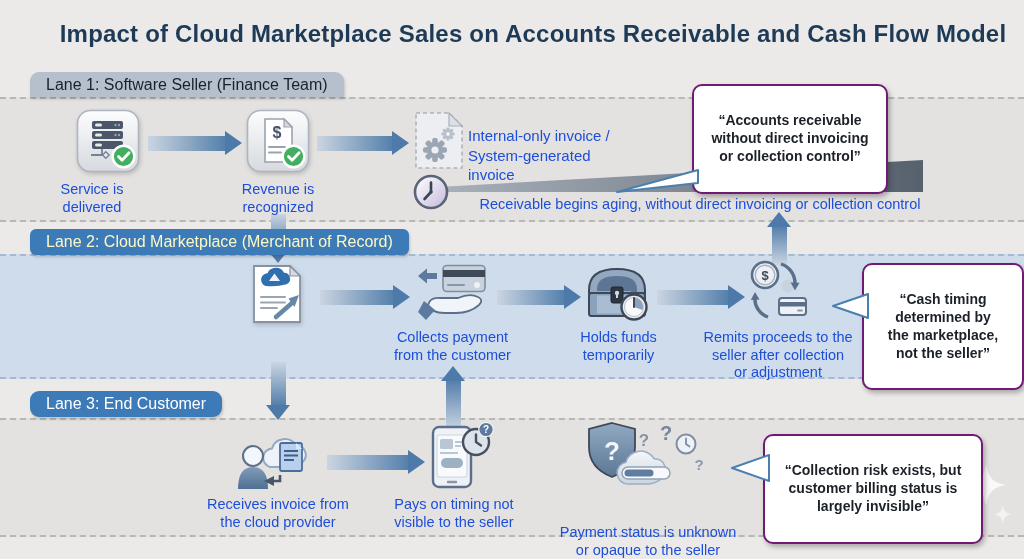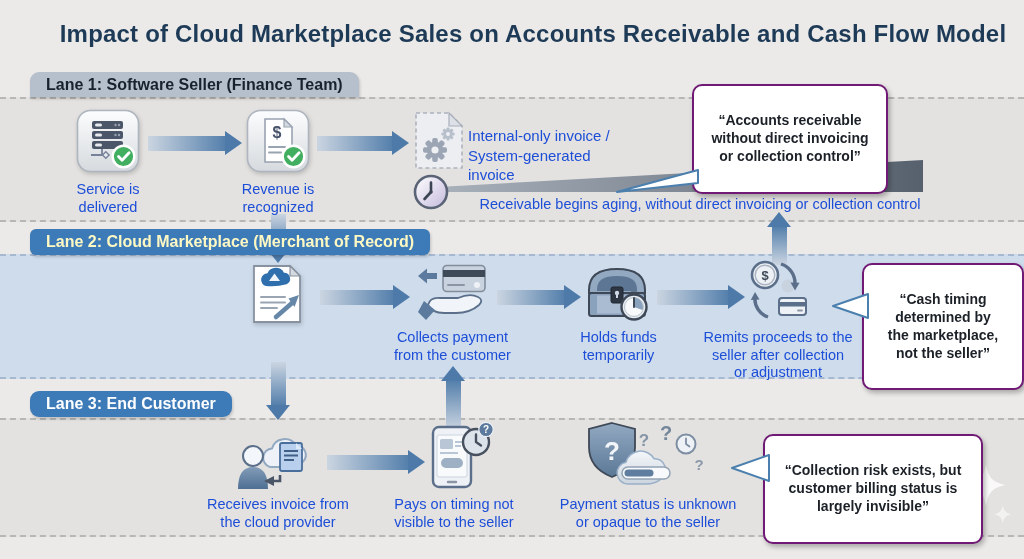--- a/index.html
+++ b/index.html
@@ -8,21 +8,21 @@
 
   
   .lane{position:absolute;left:0;width:1024px;box-sizing:border-box;z-index:0;}
   #lane1-band{top:97px;height:125px;background:#e3e2e0;border-top:2px dashed #b7b7b5;border-bottom:2px dashed #b7b7b5;}
   #lane2-band{top:254px;height:125px;background:#cedcec;border-top:2px dashed #a6b9d1;border-bottom:2px dashed #a6b9d1;}
   #lane3-band{top:418px;height:119px;background:#e3e2e0;border-top:2px dashed #b7b7b5;border-bottom:2px dashed #b7b7b5;}
 
   
   #title{position:absolute;top:20px;left:0;width:1024px;text-align:center;
          font-size:24px;font-weight:bold;color:#1d3a57;letter-spacing:.2px;z-index:4;padding-left:21px;}
-  .badge{position:absolute;height:26px;line-height:26px;padding:0 16px;font-size:16px;font-weight:bold;
+  .badge{position:absolute;height:26px;line-height:26px;padding:0 16px;font-size:16px;font-weight:normal;
          white-space:nowrap;z-index:5;box-shadow:1px 2px 3px rgba(0,0,0,.18);}
   #badge1{left:30px;top:72px;background:#b6c0cd;color:#17222e;border-radius:9px 9px 0 0;height:25px;line-height:25px;}
   #badge2{left:30px;top:229px;background:#3d7ab8;color:#fef9c3;border-radius:6px;}
   #badge3{left:30px;top:391px;background:#3d7ab8;color:#ffffff;border-radius:9px;}
 
   
   .nlabel{position:absolute;font-size:14.5px;line-height:1.22;color:#1d4ed8;text-align:center;
           white-space:pre-line;z-index:3;}
   .nlabel.left{text-align:left;}
 
@@ -81,21 +81,21 @@
           <circle cx="43" cy="16" r="1.2" fill="#98a2b2"></circle>
         <circle cx="39.5" cy="26" r="1.2" fill="#98a2b2"></circle>
           <circle cx="43" cy="26" r="1.2" fill="#98a2b2"></circle>
         <path d="M26,40 V46 H15" stroke="#77829a" stroke-width="1.8" fill="none"></path>
         <rect x="27.5" y="43.8" width="4.6" height="4.6" transform="rotate(45 29.8 46.1)" fill="#e7eaee" stroke="#77829a" stroke-width="1.4"></rect>
       </g>
       <circle cx="47.5" cy="47.5" r="10.8" fill="#41ae60" stroke="#ffffff" stroke-width="2.4"></circle>
       <path d="M42.5,47.5 l3.6,3.8 l7,-7.6" stroke="#ffffff" stroke-width="2.8" fill="none" stroke-linecap="round" stroke-linejoin="round"></path>
     </svg>
   </div>
-  <div class="nlabel" style="left:48px;top:181px;width:120px">Service is
+  <div class="nlabel" style="left:32px;top:181px;width:120px">Service is
 delivered</div>
 
   <div class="arr-h" style="left:148px;top:131px;width:94px">
       <span class="shaft"></span>
       <span class="head"></span>
     </div>
 
   <div class="icon tile-shadow" style="left:246px;top:109px">
     <svg width="64" height="64" viewBox="0 0 64 64">
       <defs>
@@ -347,21 +347,21 @@
       <text x="117" y="50" font-size="15" font-weight="bold" fill="#8b99ab" text-anchor="middle" font-family="Liberation Sans,sans-serif">?</text>
       <circle cx="104" cy="24" r="9.5" fill="#eef2f7" stroke="#7d8ea3" stroke-width="2"></circle>
       <path d="M104,24 V18.5 M104,24 L107.5,26.5" stroke="#7d8ea3" stroke-width="1.8" stroke-linecap="round"></path>
       <path d="M30,3 L53,9 V27 Q53,48 30,57 Q7,48 7,27 V9 Z" fill="url(#sg)" stroke="#3e4857" stroke-width="1.8"></path>
       <text x="30" y="40" font-size="26" font-weight="bold" fill="#f2f5f9" text-anchor="middle" font-family="Liberation Sans,sans-serif">?</text>
       <path d="M46,64 a11,11 0 0 1 -2,-21.8 a15,14 0 0 1 28,-3.5 a11,11 0 0 1 8,19 q-5,6.3 -17,6.3 z" fill="url(#cg2)" stroke="#9ab0c8" stroke-width="1.5"></path>
       <rect x="40" y="47" width="48" height="12" rx="6" fill="#f7f9fc" stroke="#93a3b5" stroke-width="1.5"></rect>
       <rect x="42.5" y="49.5" width="29" height="7" rx="3.5" fill="#5f7d9e"></rect>
     </svg>
   </div>
-  <div class="nlabel" style="left:548px;top:496px;width:200px">Payment status is unknown
+  <div class="nlabel" style="left:548px;top:524px;width:200px">Payment status is unknown
 or opaque to the seller</div>
 
   <div class="callout" style="left:763px;top:434px;width:196px">
     <span>“Collection risk exists, but
 customer billing status is
 largely invisible”</span>
     <svg class="tail" style="left:-36px;top:16px" width="40" height="32" viewBox="0 0 40 32">
       <path d="M40,3 L3,16 L40,29 Z" fill="#ffffff" stroke="#4a7fae" stroke-width="2" stroke-linejoin="round"></path>
     </svg>
   </div>

